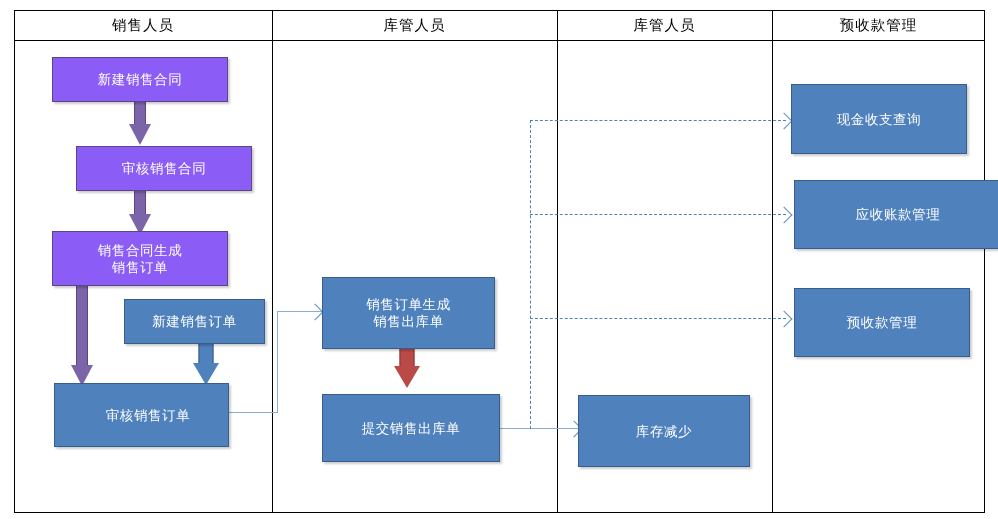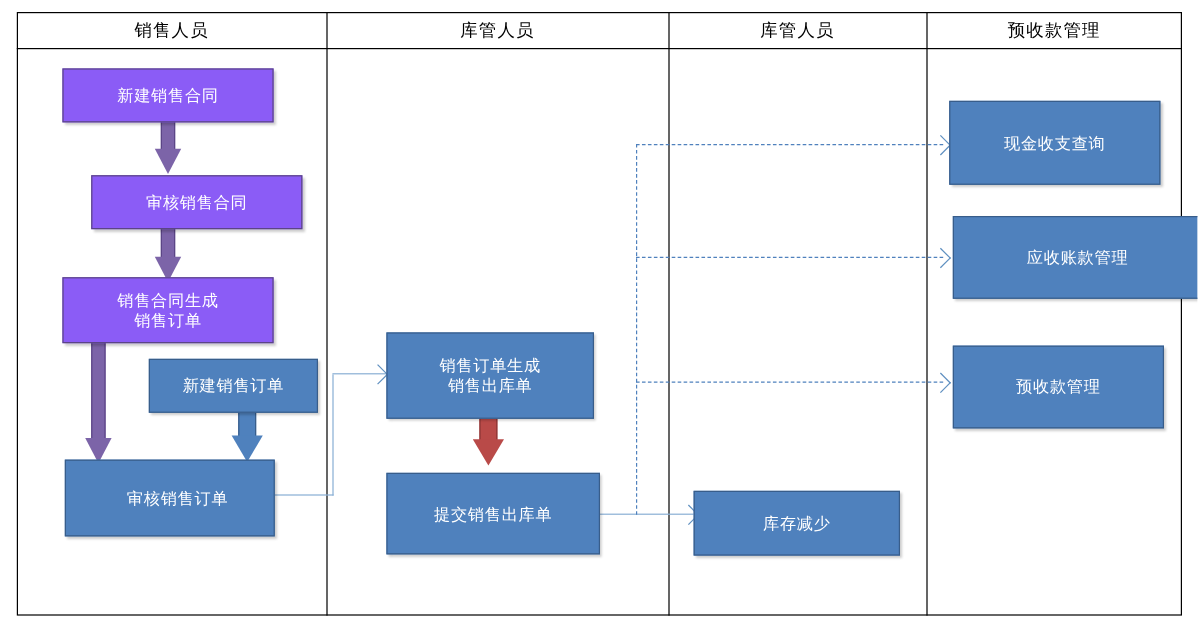--- a/index.html
+++ b/index.html
@@ -195,21 +195,21 @@
 
   <div class="node blue" style="left:124px;top:299px;width:141px;height:45px;">新建销售订单</div>
 
   <div class="node blue" style="left:54px;top:383px;width:175px;height:64px;padding-left:13px;">审核销售订单</div>
 
   <div class="node blue" style="left:322px;top:277px;width:173px;height:72px;">销售订单生成
 销售出库单</div>
 
   <div class="node blue" style="left:322px;top:394px;width:178px;height:68px;">提交销售出库单</div>
 
-  <div class="node blue" style="left:578px;top:409px;width:172px;height:54px;">库存减少</div>
+  <div class="node blue" style="left:578px;top:395px;width:172px;height:72px;">库存减少</div>
 
   <div class="node blue" style="left:791px;top:84px;width:176px;height:70px;">现金收支查询</div>
 
   <div class="node blue" style="left:794px;top:180px;width:208px;height:69px;">应收账款管理</div>
 
   <div class="node blue" style="left:794px;top:288px;width:176px;height:69px;">预收款管理</div>
 
 </div>
 
 </body></html>

